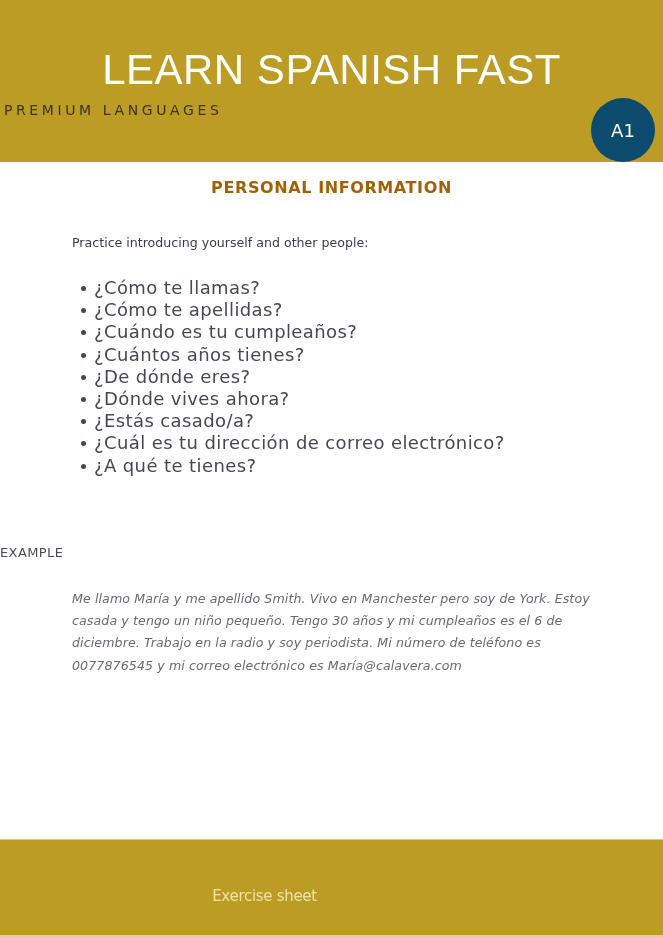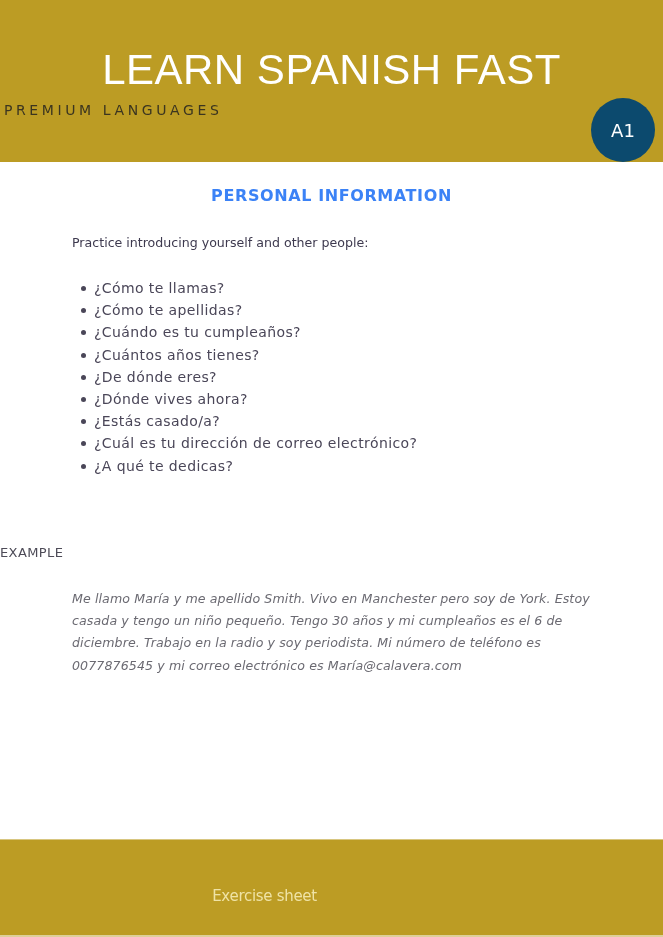--- a/index.html
+++ b/index.html
@@ -26,36 +26,36 @@
     }
     .level-badge {
       position: absolute; left: 591px; top: 98px; width: 64px; height: 64px;
       border-radius: 50%; background: #0c4a6e; color: #ffffff;
       display: flex; align-items: center; justify-content: center;
       font-family: "DejaVu Sans", sans-serif; font-size: 18px;
     }
 
     .section-title {
       position: absolute; left: 0; top: 178px; width: 663px;
-      text-align: center; color: #3b82f6;
+      text-align: center; color: #a16207;
       font-family: "DejaVu Sans", sans-serif; font-weight: bold;
-      font-size: 16px; letter-spacing: 0.6px; line-height: 20px; margin-top: 8px;
+      font-size: 16px; letter-spacing: 0.6px; line-height: 20px;
     }
     .intro {
       position: absolute; left: 72px; top: 235px;
       color: #3e3a4f; font-family: "DejaVu Sans", sans-serif;
       font-weight: normal; font-size: 12.6px; line-height: 16px;
     }
     .question-list {
       position: absolute; left: 72px; top: 278px; list-style: none;
     }
     .question-item {
       position: relative; height: 22.2px; padding-left: 22px;
       color: #4a4658; font-family: "DejaVu Sans", sans-serif;
-      font-size: 14px; line-height: 20px; letter-spacing: 0.4px; white-space: nowrap;
+      font-size: 18px; line-height: 20px; letter-spacing: 0.4px; white-space: nowrap;
     }
     .bullet {
       position: absolute; left: 9px; top: 8px; width: 5px; height: 5px;
       border-radius: 50%; background: #4a4658;
     }
 
     .example-heading {
       position: absolute; left: 0; top: 544px; width: 663px;
       text-align: left; color: #4d4b57;
       font-family: "DejaVu Sans", sans-serif; font-size: 13px;
@@ -98,21 +98,21 @@
 
 <ul class="question-list">
   <li class="question-item"><span class="bullet"></span><span>¿Cómo te llamas?</span></li>
   <li class="question-item"><span class="bullet"></span><span>¿Cómo te apellidas?</span></li>
   <li class="question-item"><span class="bullet"></span><span>¿Cuándo es tu cumpleaños?</span></li>
   <li class="question-item"><span class="bullet"></span><span>¿Cuántos años tienes?</span></li>
   <li class="question-item"><span class="bullet"></span><span>¿De dónde eres?</span></li>
   <li class="question-item"><span class="bullet"></span><span>¿Dónde vives ahora?</span></li>
   <li class="question-item"><span class="bullet"></span><span>¿Estás casado/a?</span></li>
   <li class="question-item"><span class="bullet"></span><span>¿Cuál es tu dirección de  correo electrónico?</span></li>
-  <li class="question-item"><span class="bullet"></span><span>¿A qué te dedicas?</span></li>
+  <li class="question-item"><span class="bullet"></span><span>¿A qué te tienes?</span></li>
 </ul>
 
 <div class="example-heading">EXAMPLE</div>
 <p class="example-text">Me llamo María y me apellido Smith. Vivo en Manchester pero soy de York.  Estoy casada y tengo un niño pequeño. Tengo 30 años y mi cumpleaños es el 6 de diciembre. Trabajo en la radio y soy periodista. Mi número de teléfono es 0077876545 y mi correo electrónico es María@calavera.com</p>
 
 <div class="footer">
   <div class="footer-label">Exercise sheet</div>
 </div>
 <div class="bottom-line"></div>
 

